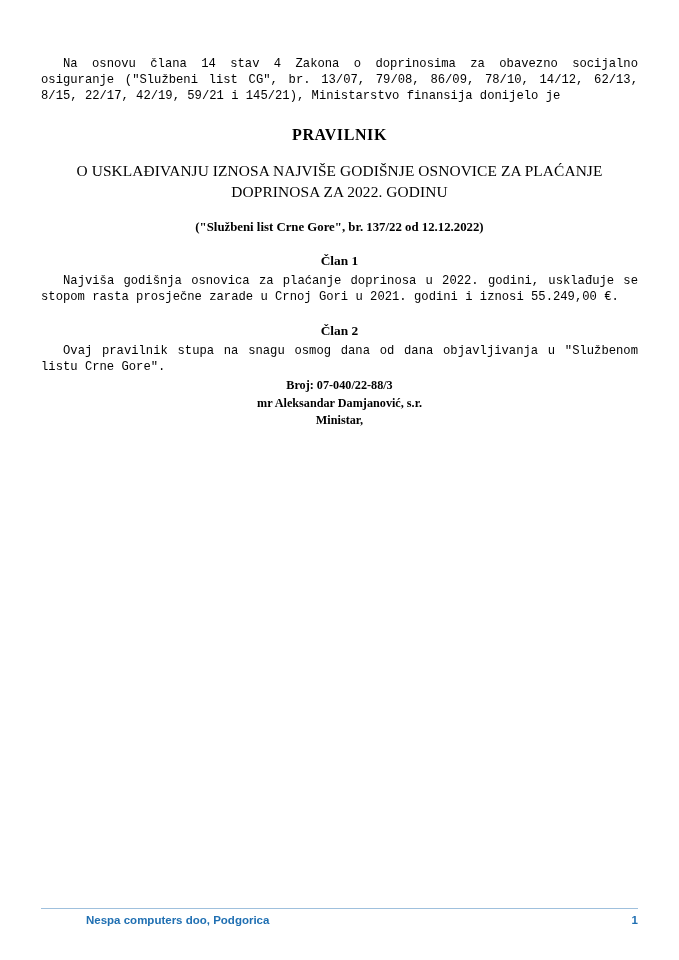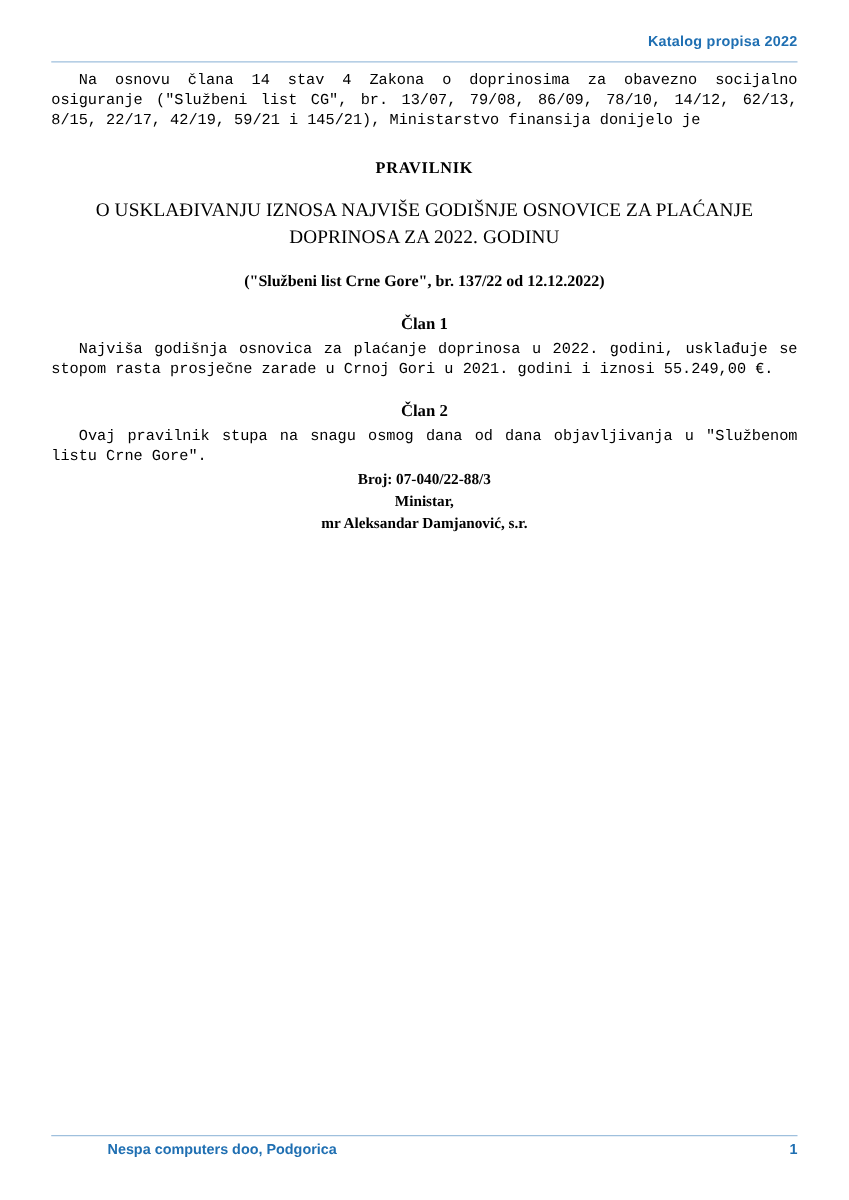--- a/index.html
+++ b/index.html
@@ -67,21 +67,21 @@
     margin: 0 0 2px 0;
   }
   .para.indent {
     text-indent: 22px;
     font-family: Liberation Mono, monospace;
   }
 
   .title-main {
     text-align: center;
     font-weight: bold;
-    font-size: 13px;
+    font-size: 16px;
     letter-spacing: 0.6px;
     margin: 22px 0 0 0;
   }
 
   .title-sub {
     text-align: center;
     font-weight: normal;
     font-size: 15.4px;
     line-height: 1.32;
     margin: 17px 0 0 0;
@@ -141,46 +141,42 @@
     font-size: 11.5px;
     color: #1f6fb2;
     padding-left: 45px;
   }
 </style>
 </head>
 <body>
 
 <div class="page">
 
-  <div class="header">
-    <div class="header-title">Katalog propisa 2022</div>
-    <div class="header-rule"></div>
-  </div>
 
   <div class="content">
 
 
     <p class="para indent">Na osnovu člana 14 stav 4 Zakona o doprinosima za obavezno socijalno osiguranje ("Službeni list CG", br. 13/07, 79/08, 86/09, 78/10, 14/12, 62/13, 8/15, 22/17, 42/19, 59/21 i 145/21), Ministarstvo finansija donijelo je</p>
 
     <h1 class="title-main">PRAVILNIK</h1>
 
     <h2 class="title-sub">O USKLAĐIVANJU IZNOSA NAJVIŠE GODIŠNJE OSNOVICE ZA PLAĆANJE DOPRINOSA ZA 2022. GODINU</h2>
 
     <div class="title-source">("Službeni list Crne Gore", br. 137/22 od 12.12.2022)</div>
 
     <h3 class="article-heading">Član 1</h3>
     <p class="para indent">Najviša godišnja osnovica za plaćanje doprinosa u 2022. godini, usklađuje se stopom rasta prosječne zarade u Crnoj Gori u 2021. godini i iznosi 55.249,00 €.</p>
 
     <h3 class="article-heading">Član 2</h3>
     <p class="para indent">Ovaj pravilnik stupa na snagu osmog dana od dana objavljivanja u "Službenom listu Crne Gore".</p>
 
     <div class="sign-block">
       <p class="sign-line">Broj: 07-040/22-88/3</p>
+      <p class="sign-line">mr Aleksandar Damjanović, s.r.</p>
       <p class="sign-line">Ministar,</p>
-      <p class="sign-line">mr Aleksandar Damjanović, s.r.</p>
     </div>
 
   </div>
 
   <div class="footer">
     <div class="footer-rule"></div>
     <div class="footer-row">
       <span>Nespa computers doo, Podgorica</span>
       <span>1</span>
     </div>

